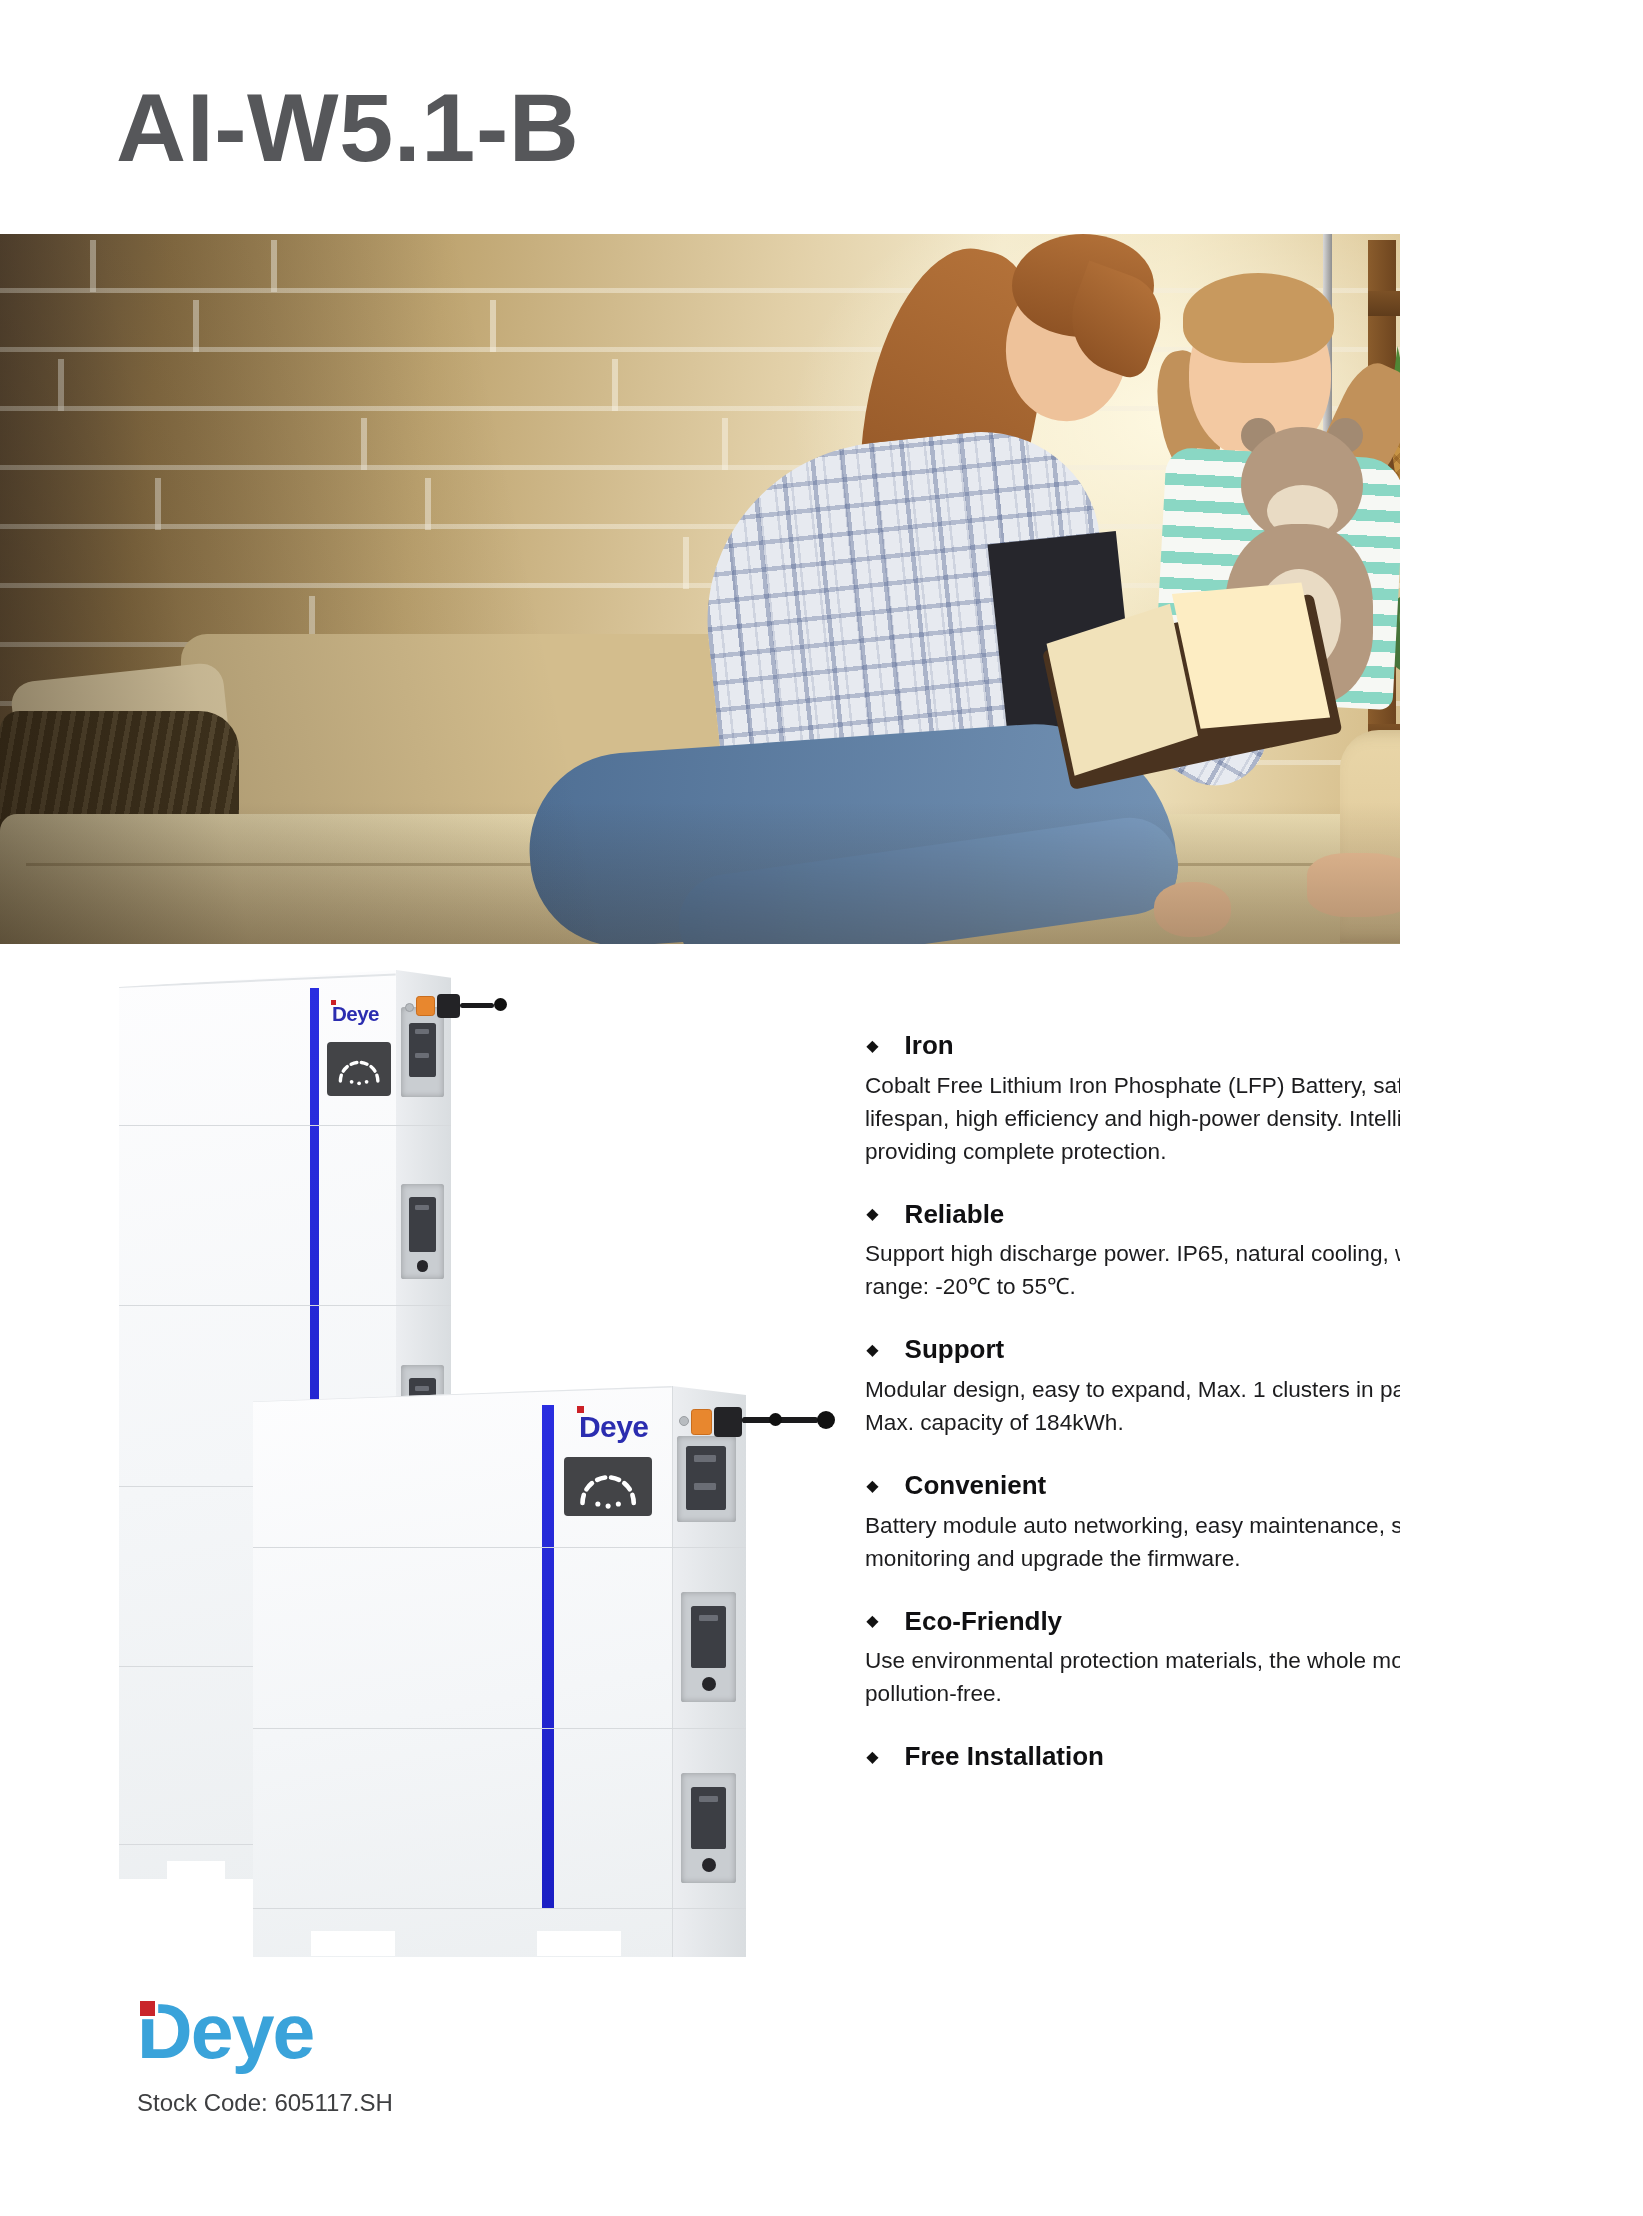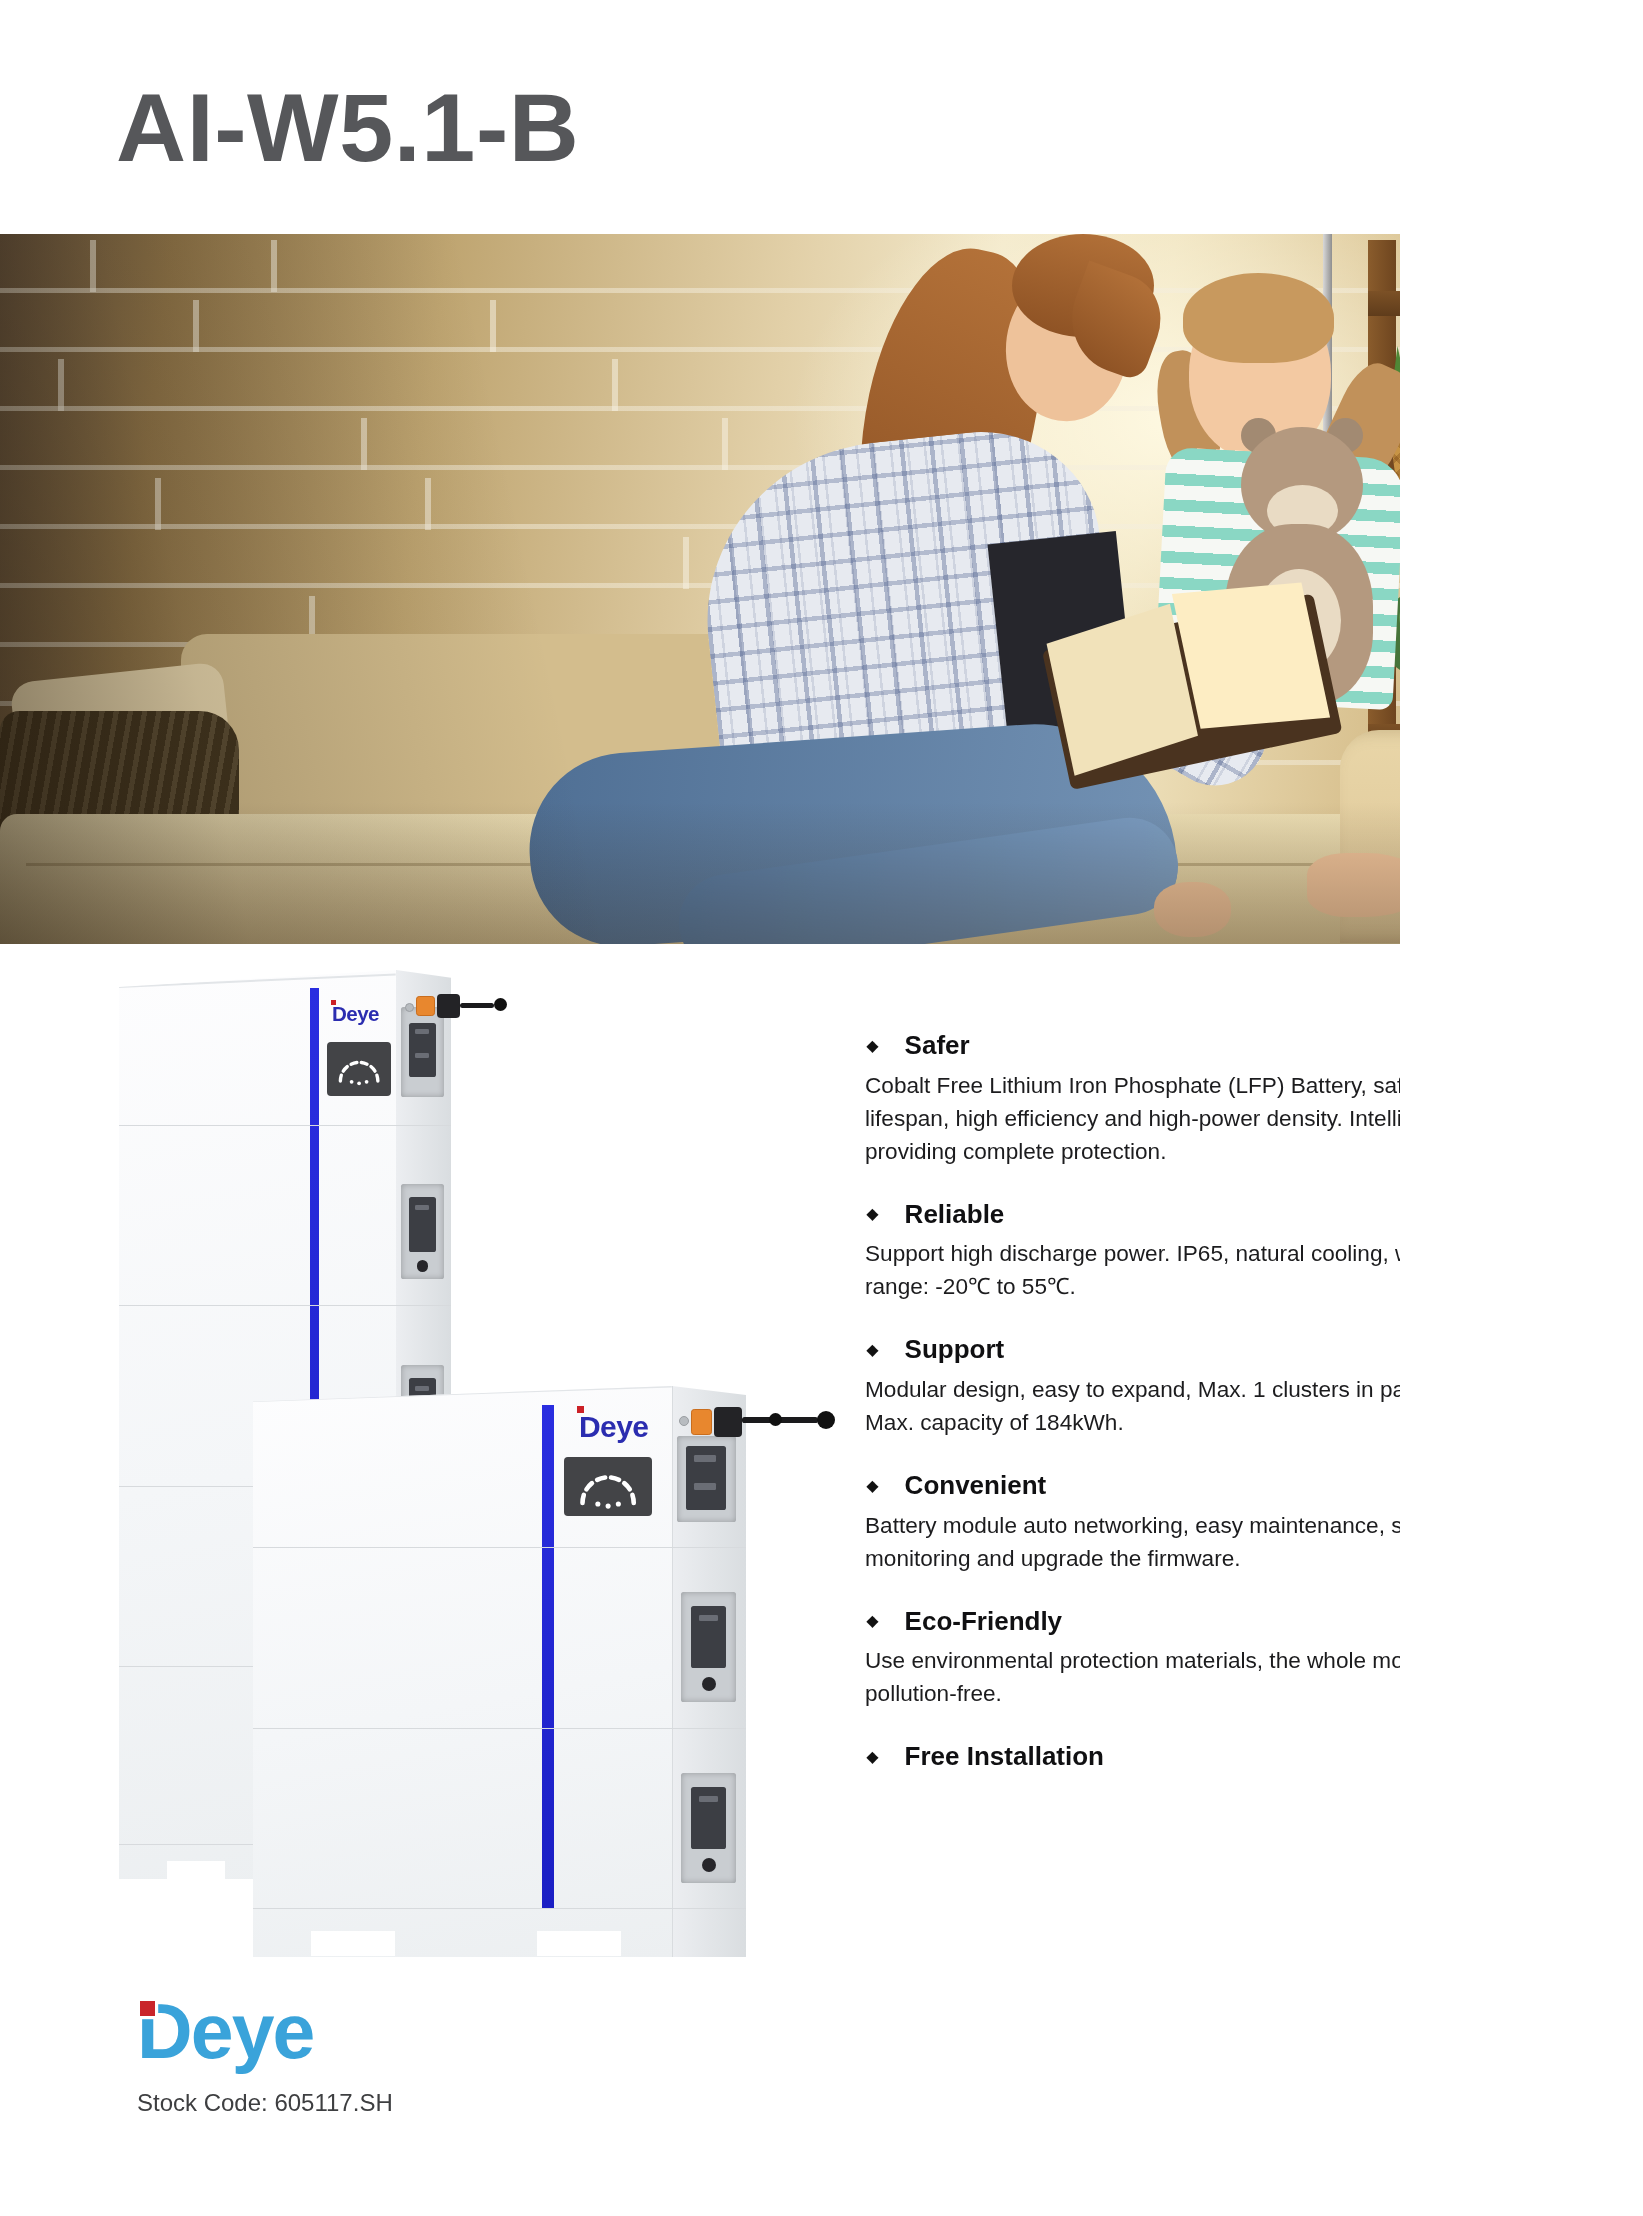--- a/index.html
+++ b/index.html
@@ -297,21 +297,21 @@
     <div class="blk" style="left:35px;top:3.9px;width:28px;height:30px"></div>
     <div class="rod" style="left:63px;top:14px;width:76px;height:6.4px"></div>
     <div class="ball" style="left:90px;top:10.3px;width:13px;height:13px"></div>
     <div class="ball" style="left:138px;top:7.7px;width:18px;height:18px"></div>
   </div>
 
   <section class="features">
     <div class="feature">
       <div class="f-head">
         <span class="f-bullet">◆</span>
-        <h2>Safer</h2>
+        <h2>Iron</h2>
       </div>
       <p>Cobalt Free Lithium Iron Phosphate (LFP) Battery, safety and long lifespan, high efficiency and high-power density. Intelligent BMS, providing complete protection.</p>
     </div>
     <div class="feature">
       <div class="f-head">
         <span class="f-bullet">◆</span>
         <h2>Reliable</h2>
       </div>
       <p>Support high discharge power. IP65, natural cooling, wide temperature range: -20℃ to 55℃.</p>
     </div>

